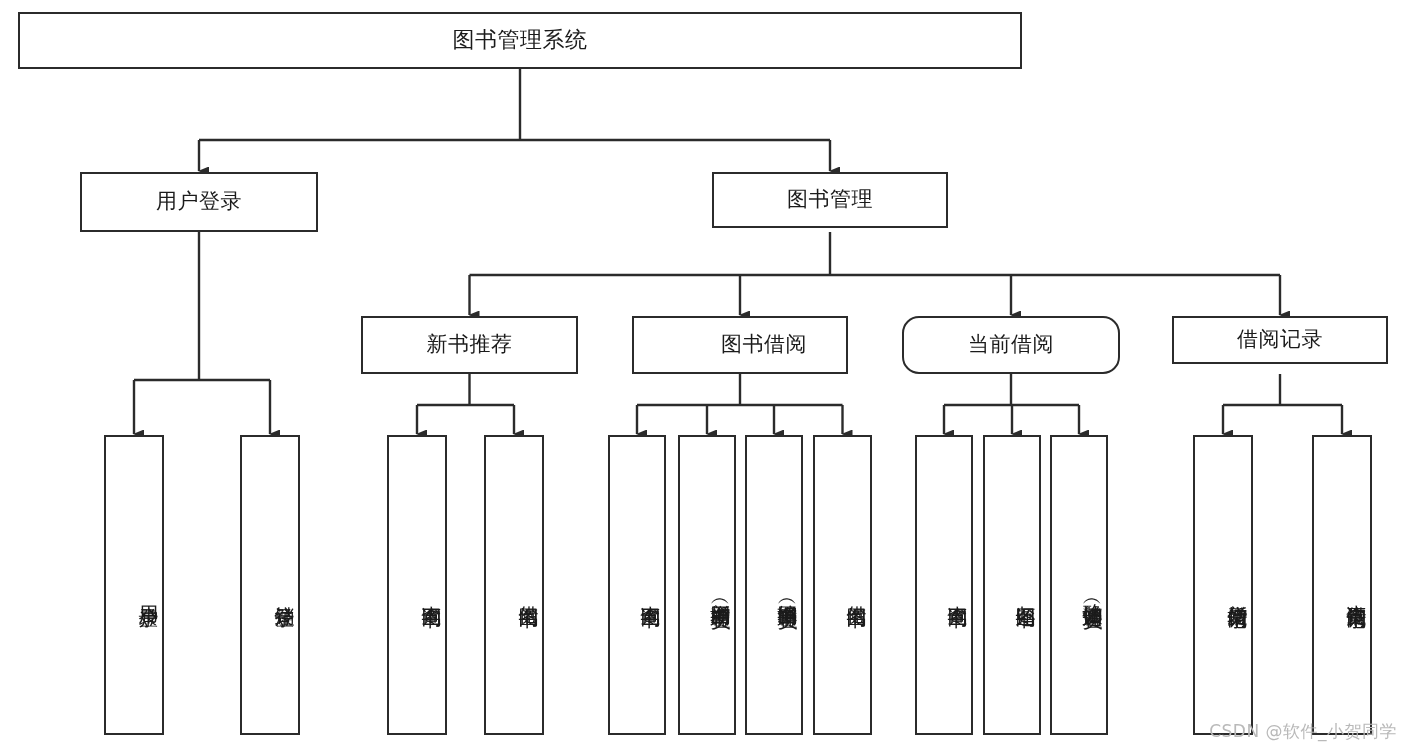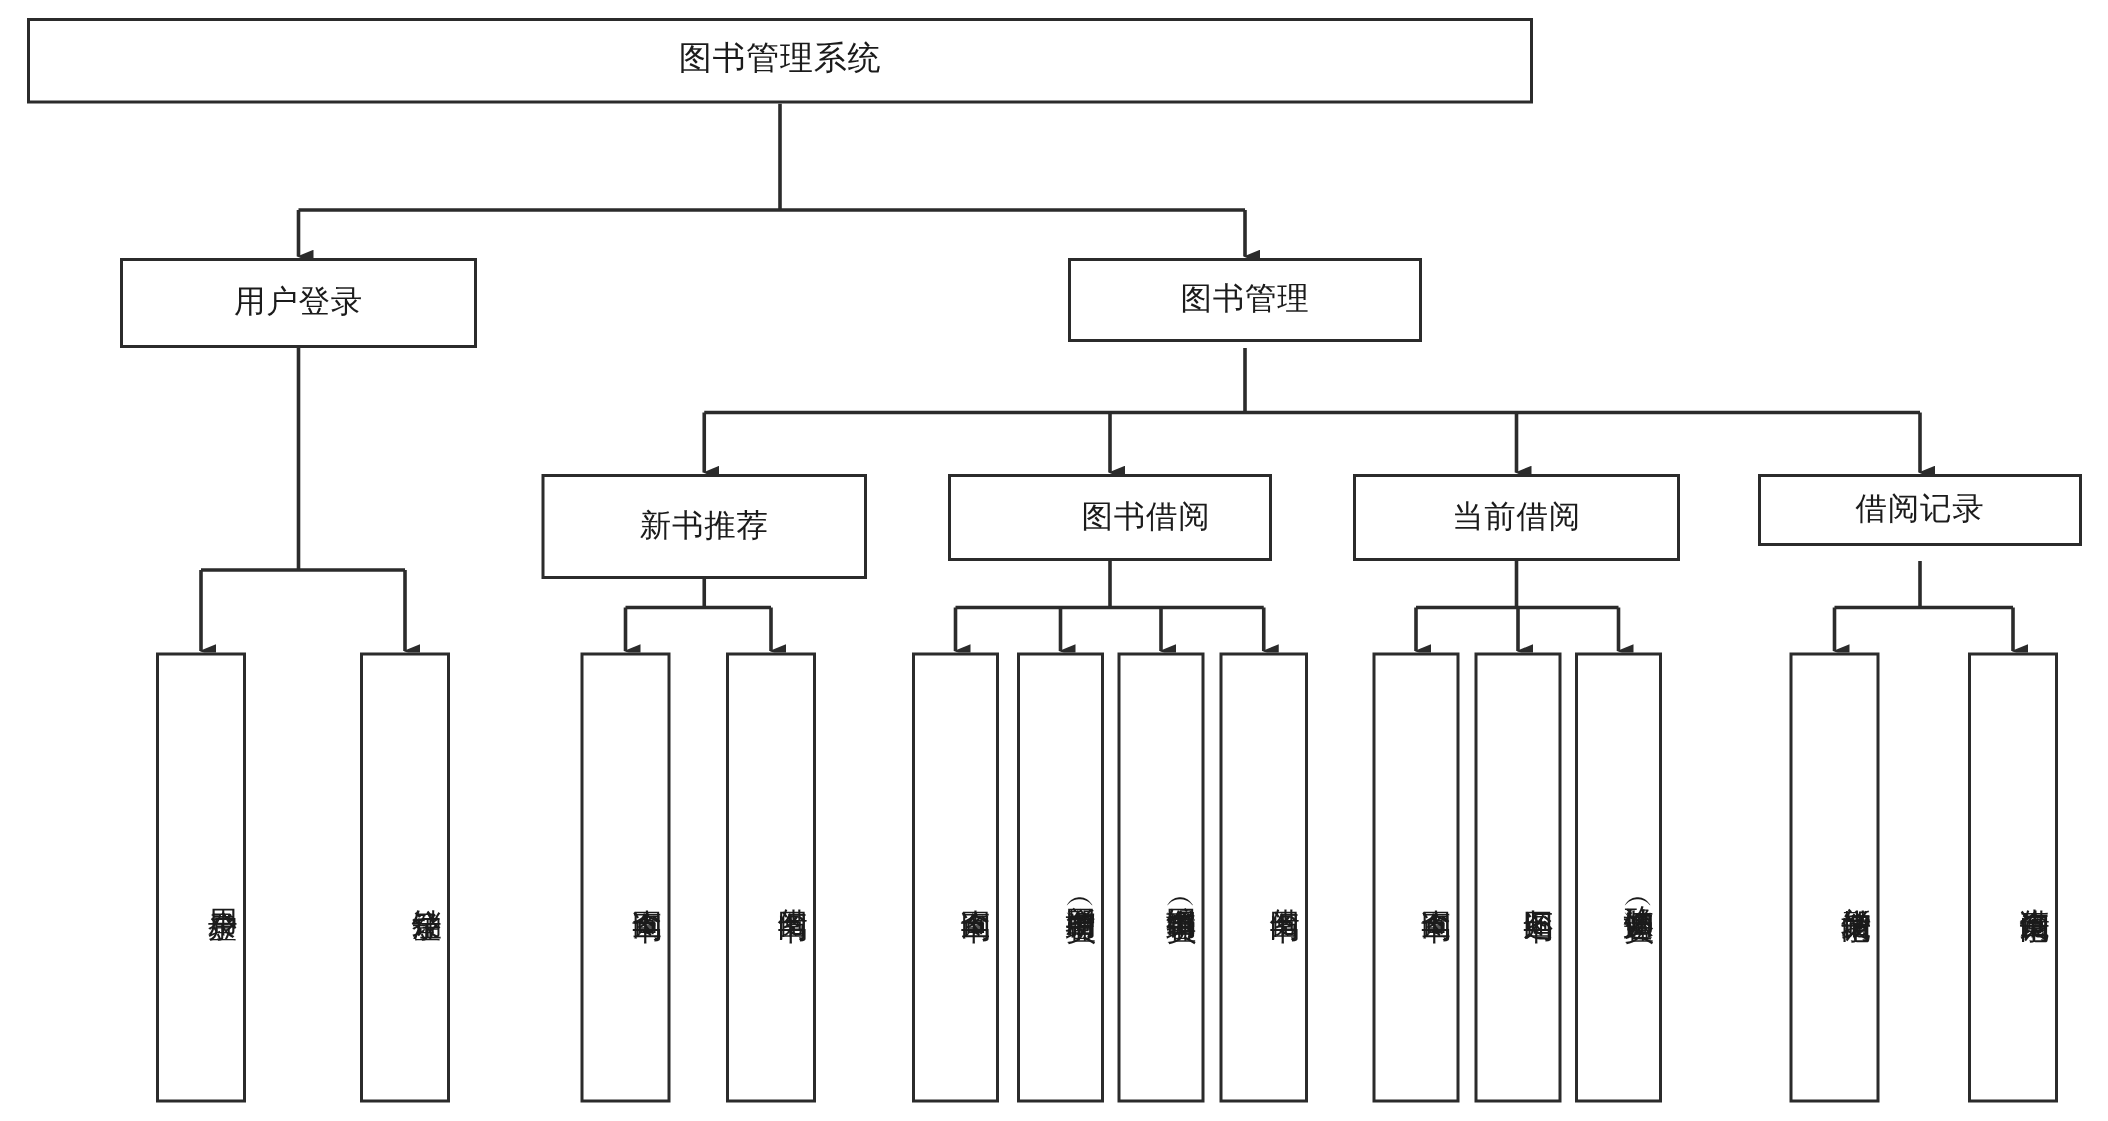--- a/index.html
+++ b/index.html
@@ -121,27 +121,27 @@
     <span>图书管理系统</span>
   </div>
 
   <div id="node-layer">
       <div class="node horizontal" style="left: 80px; top: 172px; width: 238px; height: 60px;">
         <span class="">用户登录</span>
       </div>
       <div class="node horizontal" style="left: 712px; top: 172px; width: 236px; height: 56px;">
         <span class="">图书管理</span>
       </div>
-      <div class="node horizontal" style="left: 361px; top: 316px; width: 217px; height: 70px;">
+      <div class="node horizontal" style="left: 361px; top: 316px; width: 217px; height: 58px;">
         <span class="">新书推荐</span>
       </div>
       <div class="node horizontal" style="left: 632px; top: 316px; width: 216px; height: 58px; padding-left: 48px;">
         <span class="">图书借阅</span>
       </div>
-      <div class="node horizontal" style="left: 902px; top: 316px; width: 218px; height: 58px;">
+      <div class="node horizontal" style="left: 902px; top: 316px; width: 218px; height: 58px; border-radius: 17px;">
         <span class="">当前借阅</span>
       </div>
       <div class="node horizontal" style="left: 1172px; top: 316px; width: 216px; height: 48px;">
         <span class="">借阅记录</span>
       </div>
       <div class="node vertical" style="left: 104px; top: 435px; width: 60px; height: 300px;">
         <span class="vlabel">用户登录</span>
       </div>
       <div class="node vertical" style="left: 240px; top: 435px; width: 60px; height: 300px;">
         <span class="vlabel">注销登录</span>
@@ -174,13 +174,14 @@
         <span class="vlabel">确认归还（管理员）</span>
       </div>
       <div class="node vertical" style="left: 1193px; top: 435px; width: 60px; height: 300px;">
         <span class="vlabel">新增借阅记录</span>
       </div>
       <div class="node vertical" style="left: 1312px; top: 435px; width: 60px; height: 300px;">
         <span class="vlabel">查询借阅记录</span>
       </div>
     </div>
 
+  <div class="watermark">CSDN @软件_小贺同学</div>
 </div>
 
 </body></html>

